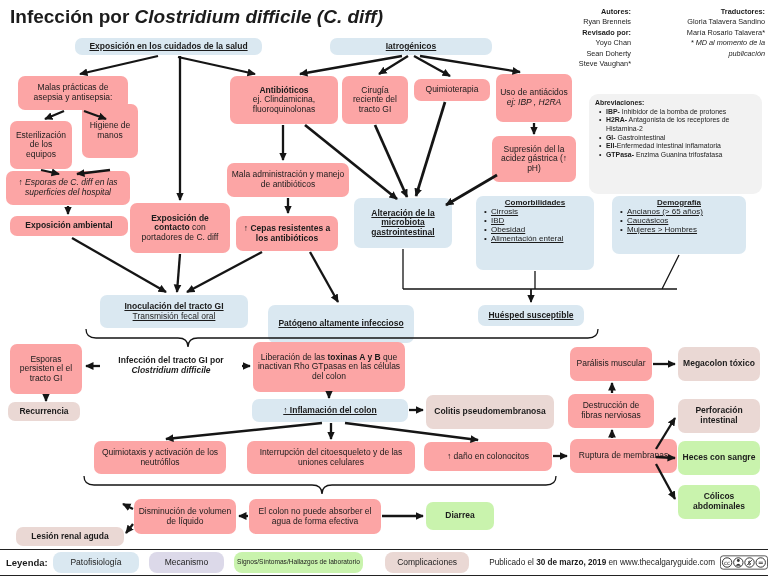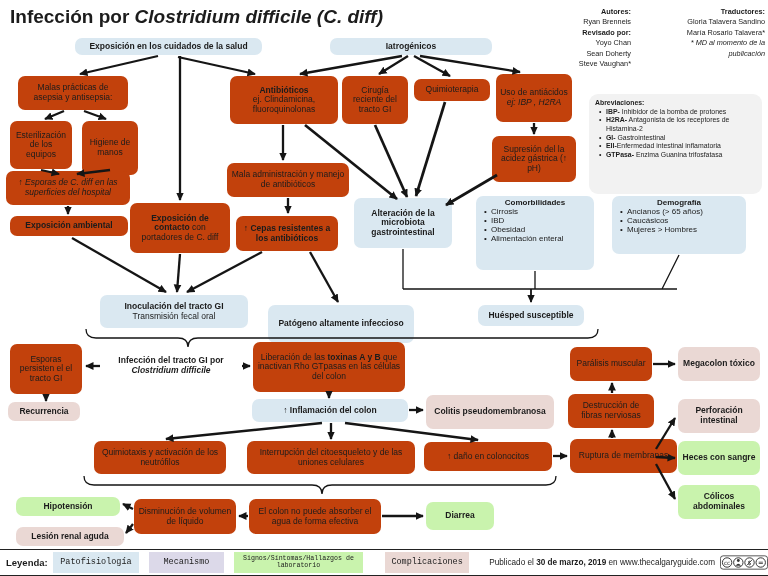--- a/index.html
+++ b/index.html
@@ -7,42 +7,42 @@
     font-family:"Liberation Sans",sans-serif;color:#1c1c1c;overflow:hidden;}
   .title{position:absolute;left:10px;top:6px;font-size:19px;font-weight:bold;white-space:nowrap;}
   .title .it{font-style:italic;}
   .credits{position:absolute;right:3px;top:7px;display:flex;gap:20px;font-size:7.3px;line-height:10.4px;}
   .credits .c1{width:92px;text-align:right;}
   .credits .c2{width:114px;text-align:right;}
   .credits .b{font-weight:bold;}
   .credits .i{font-style:italic;}
   .box{position:absolute;border-radius:7px;display:flex;align-items:center;justify-content:center;
     text-align:center;font-size:8.5px;line-height:1.13;padding:2px 4px;box-sizing:border-box;overflow-wrap:break-word;}
-  .lav{background:#c2410c;}
-  .blue{background:#DAE8F1;}
+  .lav{background:#fca5a5;}
+  .blue{background:#DAE8F1;text-decoration:underline;}
   .green{background:#C9F3AD;}
   .pink{background:#EAD8D4;}
   .gray{background:#F2F2F2;border-radius:9px;}
   .b{font-weight:bold;}
   .i{font-style:italic;}
   .col{flex-direction:column;align-items:stretch;justify-content:flex-start;text-align:left;}
   .col .ttl{text-align:center;font-weight:bold;}
   .bullet{position:relative;padding-left:11px;}
   .bullet::before{content:"\2022";position:absolute;left:4px;}
   .abrev{font-size:6.9px;line-height:1.25;padding:5px 6px;}
   .abrev .ttl{text-align:left;}
   svg.overlay{position:absolute;left:0;top:0;pointer-events:none;}
   .ar{stroke:#151515;stroke-width:2.3;marker-end:url(#ah);}
   .ar2{stroke:#151515;stroke-width:2.7;marker-end:url(#ah);}
   .thin{stroke:#151515;stroke-width:1.3;fill:none;}
   .footer{position:absolute;left:0;top:549px;width:768px;height:27px;border-top:1.6px solid #222;
     border-bottom:1px solid #222;box-sizing:border-box;display:flex;align-items:center;background:#fff;}
   .footer .ley{margin-left:6px;font-weight:bold;font-size:9.5px;width:48px;}
-  .sw{height:21px;border-radius:0;display:flex;align-items:center;justify-content:center;
-    font-size:8.5px;text-align:center;line-height:1.05;font-family:Liberation Mono, monospace;}
+  .sw{height:21px;border-radius:8px;display:flex;align-items:center;justify-content:center;
+    font-size:8.5px;text-align:center;line-height:1.05;}
   .sw.small{font-size:6.6px;}
   .pub{margin-left:20px;font-size:8.2px;white-space:nowrap;}
   .ccb{margin-left:5px;display:flex;align-items:center;}
 </style>
 </head>
 <body>
 
 <div class="canvas">
 
   <div class="title">
@@ -75,21 +75,21 @@
     <div><span class="b">Antibióticos</span><br>
     <span>ej. Clindamicina, fluoroquinolonas</span></div>
   </div>
   <div class="box lav" style="left:342px;top:76px;width:66px;height:48px">Cirugía reciente del tracto GI</div>
   <div class="box lav" style="left:414px;top:79px;width:76px;height:22px">Quimioterapia</div>
   <div class="box lav" style="left:496px;top:74px;width:76px;height:48px">
     <div><span>Uso de antiácidos </span><span class="i">ej: IBP , H2RA</span></div>
   </div>
 
   <div class="box lav" style="left:10px;top:121px;width:62px;height:48px">Esterilización de los equipos</div>
-  <div class="box lav" style="left:82px;top:121px;width:56px;height:54px">Higiene de manos</div>
+  <div class="box lav" style="left:82px;top:104px;width:56px;height:54px">Higiene de manos</div>
   <div class="box lav" style="left:492px;top:136px;width:84px;height:46px">Supresión del la acidez gástrica (↑ pH)</div>
 
   <div class="box gray col abrev" style="left:589px;top:94px;width:173px;height:100px">
     <div class="ttl b">Abreviaciones:</div>
     <div class="bullet"><span class="b">IBP-</span><span> Inhibidor de la bomba de protones</span></div>
     <div class="bullet"><span class="b">H2RA-</span><span> Antagonista de los receptores de Histamina-2</span></div>
     <div class="bullet"><span class="b">GI-</span><span> Gastrointestinal</span></div>
     <div class="bullet"><span class="b">EII-</span><span>Enfermedad intestinal inflamatoria</span></div>
     <div class="bullet"><span class="b">GTPasa-</span><span> Enzima Guanina trifosfatasa</span></div>
   </div>
@@ -140,21 +140,20 @@
   <div class="box pink b" style="left:426px;top:395px;width:128px;height:34px">Colitis pseudomembranosa</div>
   <div class="box lav" style="left:568px;top:394px;width:86px;height:34px">Destrucción de fibras nerviosas</div>
   <div class="box pink b" style="left:678px;top:399px;width:82px;height:34px">Perforación intestinal</div>
 
   <div class="box lav" style="left:94px;top:441px;width:132px;height:33px">Quimiotaxis y activación de los neutrófilos</div>
   <div class="box lav" style="left:247px;top:441px;width:168px;height:33px">Interrupción del citoesqueleto y de las uniones celulares</div>
   <div class="box lav" style="left:424px;top:442px;width:128px;height:29px">↑ daño en colonocitos</div>
   <div class="box lav" style="left:570px;top:439px;width:107px;height:34px">Ruptura de membranas</div>
   <div class="box green b" style="left:678px;top:441px;width:82px;height:34px">Heces con sangre</div>
 
-  <div class="box green b" style="left:16px;top:497px;width:104px;height:19px">Hipotensión</div>
   <div class="box pink b" style="left:16px;top:527px;width:108px;height:19px">Lesión renal aguda</div>
   <div class="box lav" style="left:134px;top:499px;width:102px;height:35px">Disminución de volumen de líquido</div>
   <div class="box lav" style="left:249px;top:499px;width:132px;height:35px">El colon no puede absorber el agua de forma efectiva</div>
   <div class="box green b" style="left:426px;top:502px;width:68px;height:28px">Diarrea</div>
   <div class="box green b" style="left:678px;top:485px;width:82px;height:34px">Cólicos abdominales</div>
 
   <svg class="overlay" width="768" height="576">
     <defs>
       <marker id="ah" markerUnits="userSpaceOnUse" markerWidth="9" markerHeight="9" refX="7.5" refY="4.5" orient="auto">
         <path d="M0,0.6 L8.4,4.5 L0,8.4 z" fill="#151515"></path>

